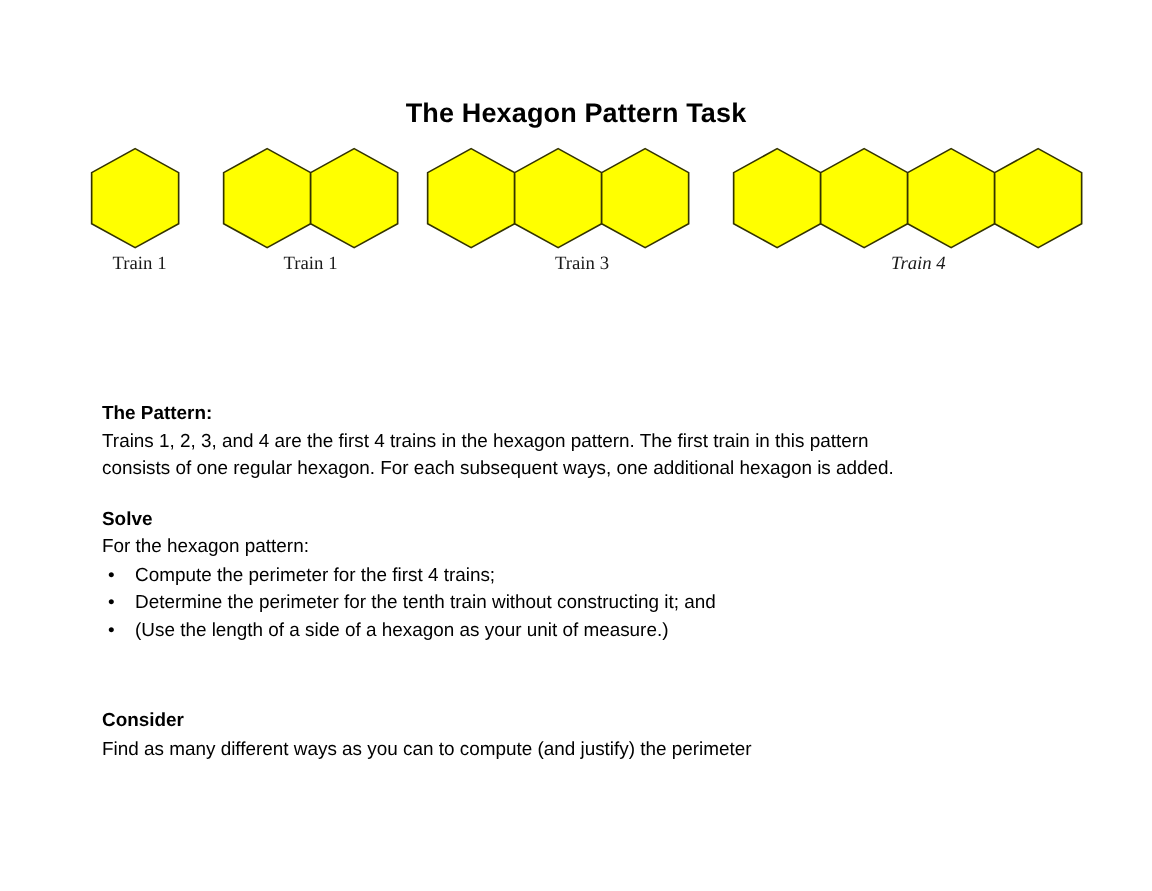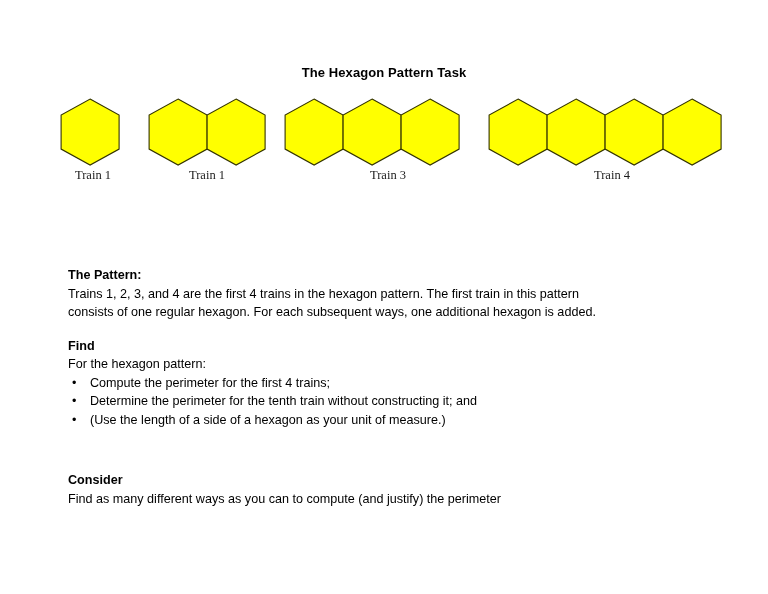--- a/index.html
+++ b/index.html
@@ -16,21 +16,21 @@
     overflow: hidden;
   }
 
   
   .doc-title {
     position: absolute;
     top: 65px;
     left: 0;
     width: 768px;
     text-align: center;
-    font-size: 13px;
+    font-size: 18px;
     font-weight: bold;
     letter-spacing: 0.1px;
   }
 
   
   .figure-area {
     position: absolute;
     top: 98px;
     left: 0;
     width: 668px;
@@ -121,33 +121,33 @@
       </svg>
     <div class="train-label" style="left: 86px;">Train 3</div>
   </div>
   <div class="train-group" id="tg3" style="left: 488px;">
       <svg width="234.2" height="68.2" class="train-svg">
         <polygon points="30.10,1.10 59.10,17.10 59.10,51.10 30.10,67.10 1.10,51.10 1.10,17.10" fill="#FFFF00" stroke="#333300" stroke-width="1.1" stroke-linejoin="miter"></polygon>
         <polygon points="88.10,1.10 117.10,17.10 117.10,51.10 88.10,67.10 59.10,51.10 59.10,17.10" fill="#FFFF00" stroke="#333300" stroke-width="1.1" stroke-linejoin="miter"></polygon>
         <polygon points="146.10,1.10 175.10,17.10 175.10,51.10 146.10,67.10 117.10,51.10 117.10,17.10" fill="#FFFF00" stroke="#333300" stroke-width="1.1" stroke-linejoin="miter"></polygon>
         <polygon points="204.10,1.10 233.10,17.10 233.10,51.10 204.10,67.10 175.10,51.10 175.10,17.10" fill="#FFFF00" stroke="#333300" stroke-width="1.1" stroke-linejoin="miter"></polygon>
       </svg>
-    <div class="train-label" style="left: 106px;">Train 4</div>
+    <div class="train-label" style="left: 106px; font-style: italic;">Train 4</div>
   </div>
 </div>
 
 <div class="body-text">
 
   <div class="section-heading">The Pattern:</div>
   <div class="para-line">Trains 1, 2, 3, and 4 are the first 4 trains in the hexagon pattern.  The first train in this pattern</div>
   <div class="para-line">consists of one regular hexagon.  For each subsequent ways, one additional hexagon is added.</div>
 
   <div class="gap-small"></div>
 
-  <div class="section-heading">Find</div>
+  <div class="section-heading">Solve</div>
   <div class="para-line">For the hexagon pattern:</div>
 
   <ul class="bullets">
     <li>
       <span class="dot">•</span>
       <span class="sub-line">Compute the perimeter for the first 4 trains;</span>
     </li>
     <li>
       <span class="dot">•</span>
       <span class="sub-line">Determine the perimeter for the tenth train without constructing it; and</span>

